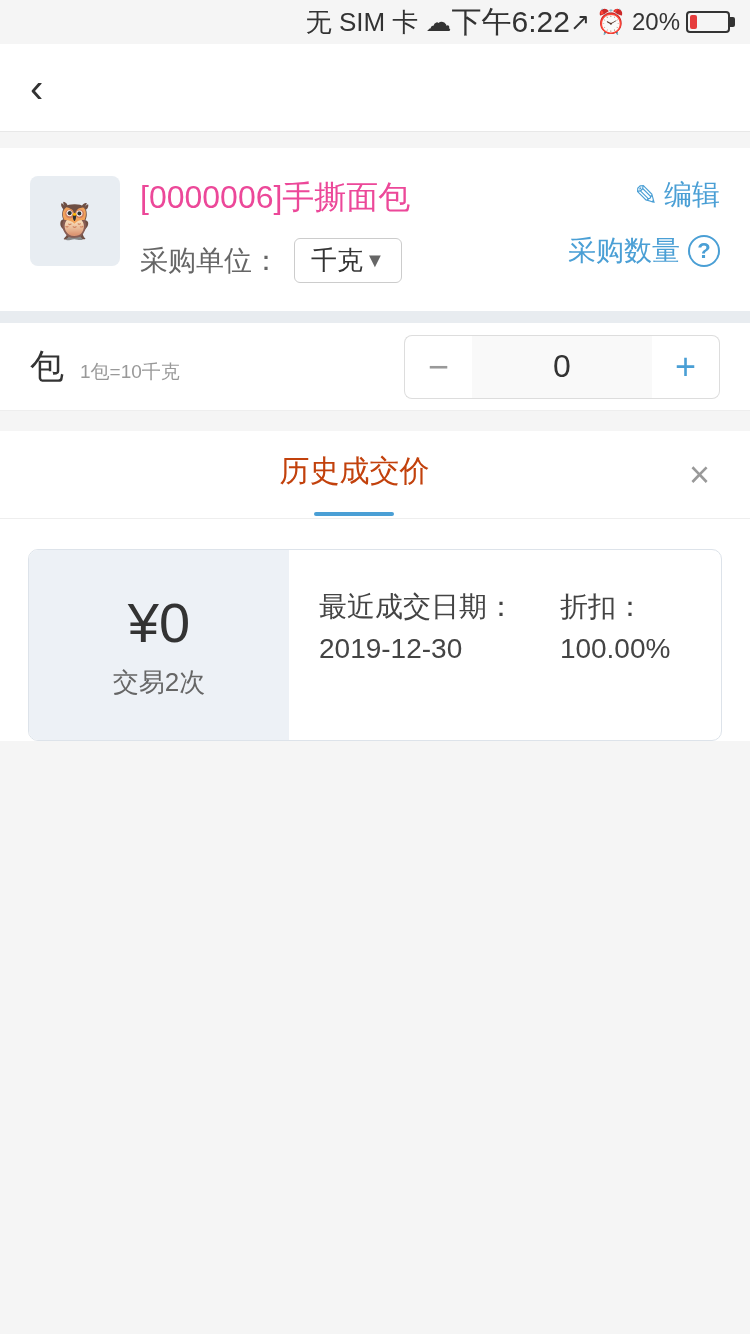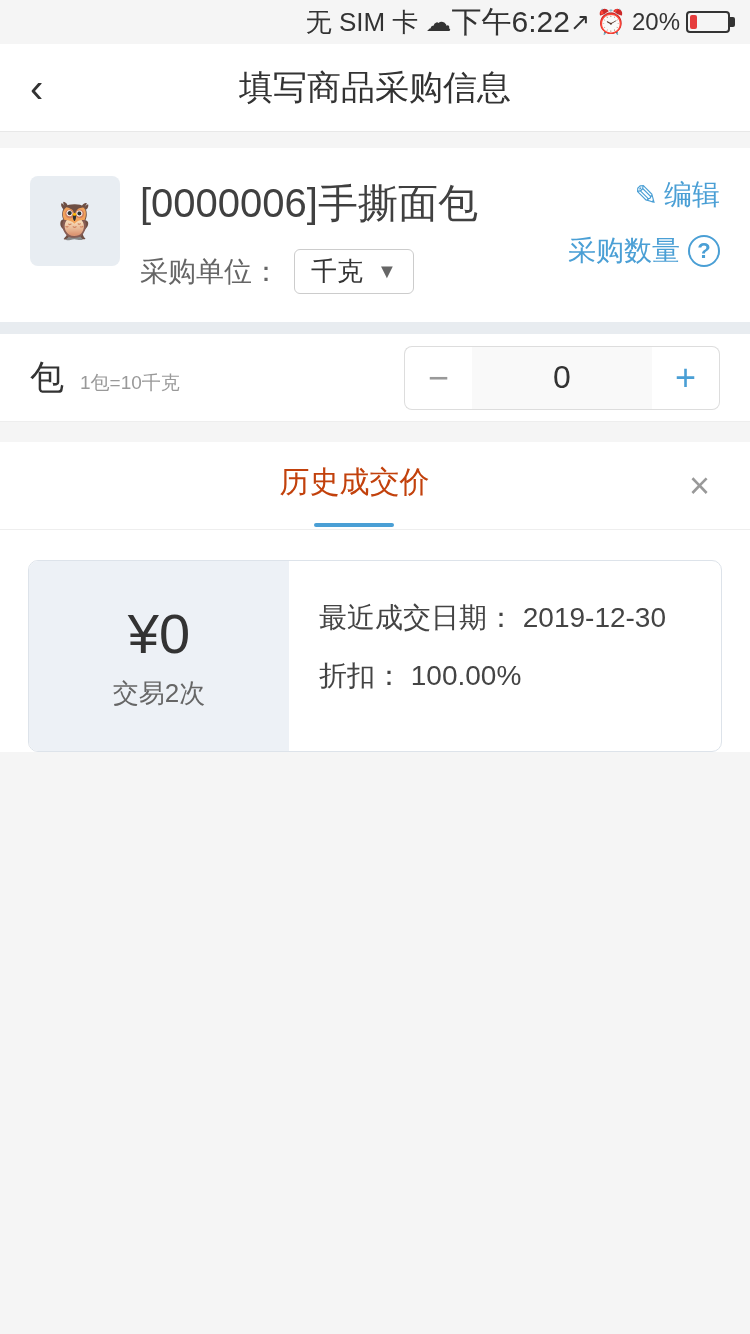--- a/index.html
+++ b/index.html
@@ -100,42 +100,42 @@
       align-items: center;
       justify-content: center;
       flex-shrink: 0;
     }
     .owl-icon {
       font-size: 36px;
       color: #8899aa;
     }
     .product-info { display: flex; flex-direction: column; justify-content: center; }
     .product-name {
-      font-size: 40px;
-      color: #404040;
+      font-size: 32px;
+      color: #ec4899;
       font-weight: 500;
       margin-bottom: 18px;
     }
     .product-unit {
       display: flex;
       align-items: center;
       gap: 14px;
       font-size: 28px;
       color: #666;
     }
     .unit-select {
       border: 1px solid #ccc;
       border-radius: 6px;
       padding: 4px 16px;
       font-size: 26px;
       color: #333;
       background: #fff;
       display: flex;
       align-items: center;
-      gap: 14px;
+      gap: 2px;
       cursor: pointer;
     }
     .unit-dropdown { font-size: 20px; color: #666; }
     .edit-btn {
       font-size: 28px;
       color: #4a9fd5;
       cursor: pointer;
       display: flex;
       align-items: center;
       gap: 6px;
@@ -307,21 +307,21 @@
     }
     .price-trades {
       font-size: 26px;
       color: #666;
       margin-top: 10px;
     }
     .price-right-panel {
       flex: 1;
       padding: 36px 30px;
       display: flex;
-      flex-direction: column;
+      flex-direction: row;
       gap: 16px;
     }
     .price-detail-row {
       font-size: 28px;
       color: #444;
       line-height: 1.5;
     }
   </style>
 </head>
 <body>
@@ -336,21 +336,20 @@
     <span>⏰</span>
     <span>20%</span>
     <span class="battery">
       <span class="battery-fill"></span>
     </span>
   </div>
 </div>
 
 <div class="nav-bar">
   <span class="nav-back">‹</span>
-  <span class="nav-title">填写商品采购信息</span>
 </div>
 
 <div class="product-card">
   <div class="product-header">
     <div class="product-left">
       <div class="product-thumbnail">
         <span class="owl-icon">🦉</span>
       </div>
       <div class="product-info">
         <div class="product-name">[0000006]手撕面包</div>

